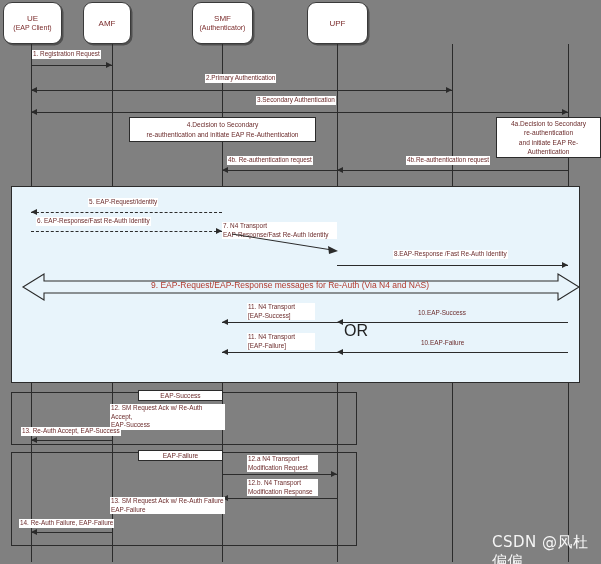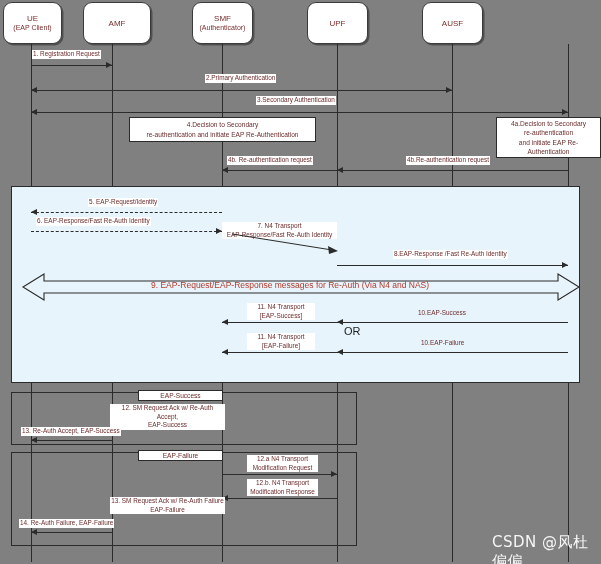--- a/index.html
+++ b/index.html
@@ -28,27 +28,27 @@
   .note{
     position:absolute;box-sizing:border-box;background:#ffffff;border:1px solid #2b2b2b;
     color:#6b2b2b;font-size:6.6px;line-height:9.5px;text-align:center;
     display:flex;flex-direction:column;align-items:center;justify-content:center;
     padding:1px 2px;
   }
 
   
   .lbl{
     position:absolute;background:#ffffff;color:#6b2b2b;
-    font-size:6.4px;line-height:8.5px;text-align:center;white-space:nowrap;
+    font-size:6.4px;line-height:8.5px;text-align:left;white-space:nowrap;
     padding:0 1px;
   }
   .lbl.multi{white-space:normal;}
   .lbl.plain{background:transparent;}
   .lbl.big{font-size:8.5px;color:#b03a2e;background:transparent;}
-  .lbl.or{font-size:11px;color:#222;background:transparent;font-weight:normal;}
+  .lbl.or{font-size:16px;color:#222;background:transparent;font-weight:normal;}
 
   
   .arrow{position:absolute;height:0;border-top:1px solid #2b2b2b;}
   .arrow.dashed{border-top:1px dashed #2b2b2b;}
   .ahead{position:absolute;width:0;height:0;}
   .ahead.r{border-top:3.2px solid transparent;border-bottom:3.2px solid transparent;border-left:6px solid #2b2b2b;}
   .ahead.l{border-top:3.2px solid transparent;border-bottom:3.2px solid transparent;border-right:6px solid #2b2b2b;}
 
   
   .svgover{position:absolute;left:0;top:0;width:601px;height:564px;pointer-events:none;}
@@ -60,35 +60,31 @@
 </style>
 </head>
 <body>
 
 <div id="canvas">
 
   <div class="actor" style="left:3px;top:2px;width:59px;height:42px;">
     <div class="a-name">UE</div>
     <div class="a-sub">(EAP Client)</div>
   </div>
-  <div class="actor" style="left:83px;top:2px;width:68px;height:42px;">
+  <div class="actor" style="left:83px;top:2px;width:48px;height:42px;">
     <div class="a-name">AMF</div>
     <div class="a-sub"></div>
   </div>
   <div class="actor" style="left:307px;top:2px;width:61px;height:42px;">
     <div class="a-name">UPF</div>
     <div class="a-sub"></div>
   </div>
   <div class="actor" style="left:192px;top:2px;width:61px;height:42px;">
     <div class="a-name">SMF</div>
     <div class="a-sub">(Authenticator)</div>
-  </div>
-  <div class="actor" style="left:422px;top:2px;width:61px;height:42px;">
-    <div class="a-name">AUSF</div>
-    <div class="a-sub"></div>
   </div>
 
   <div class="lifeline" style="left:31px;top:44px;height:518px;"></div>
   <div class="lifeline" style="left:112px;top:44px;height:518px;"></div>
   <div class="lifeline" style="left:222px;top:44px;height:518px;"></div>
   <div class="lifeline" style="left:337px;top:44px;height:518px;"></div>
   <div class="lifeline" style="left:452px;top:44px;height:518px;"></div>
   <div class="lifeline" style="left:568px;top:44px;height:518px;"></div>
 
   <div class="region blue" style="left:11px;top:186px;width:569px;height:197px;"></div>

